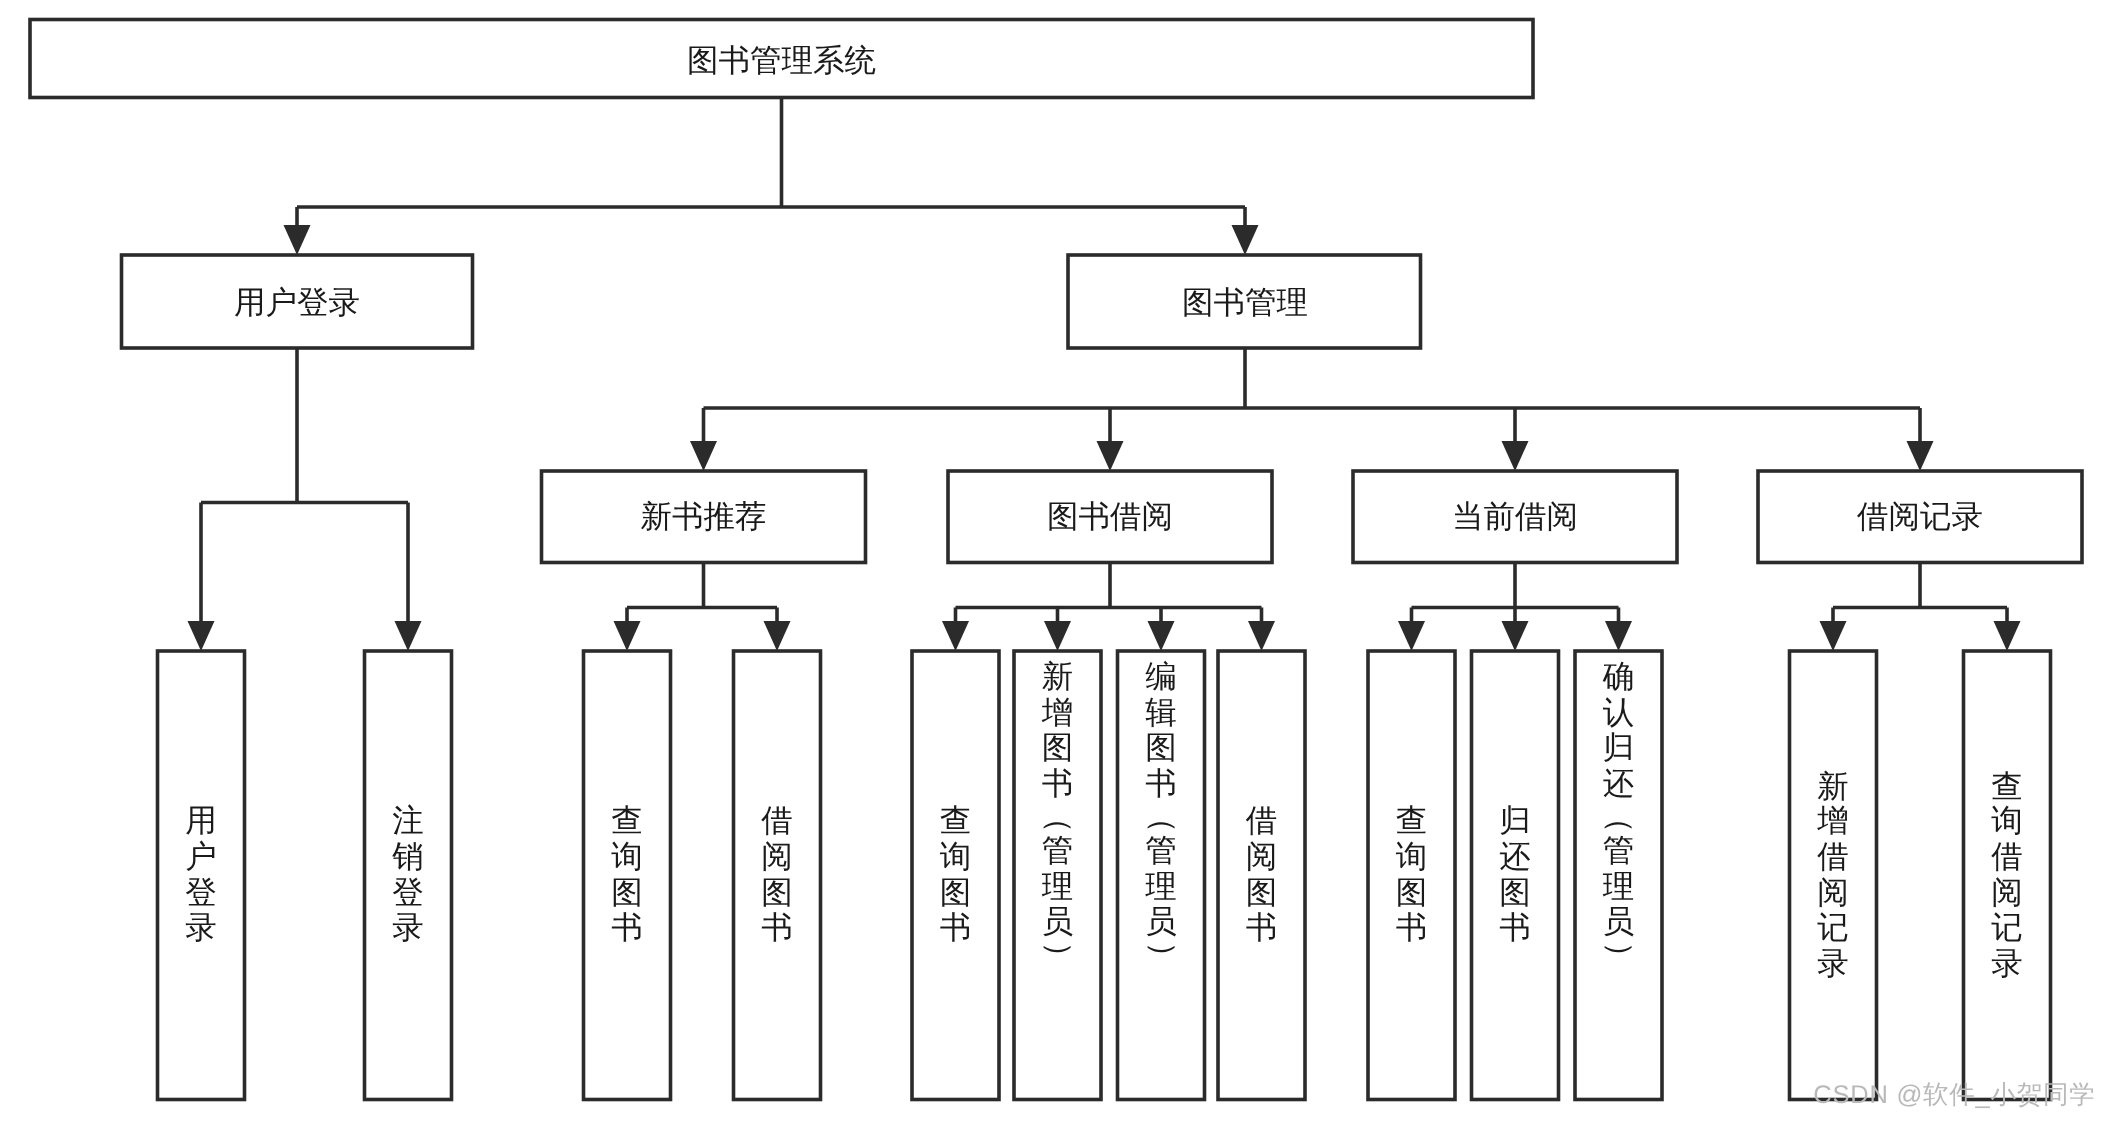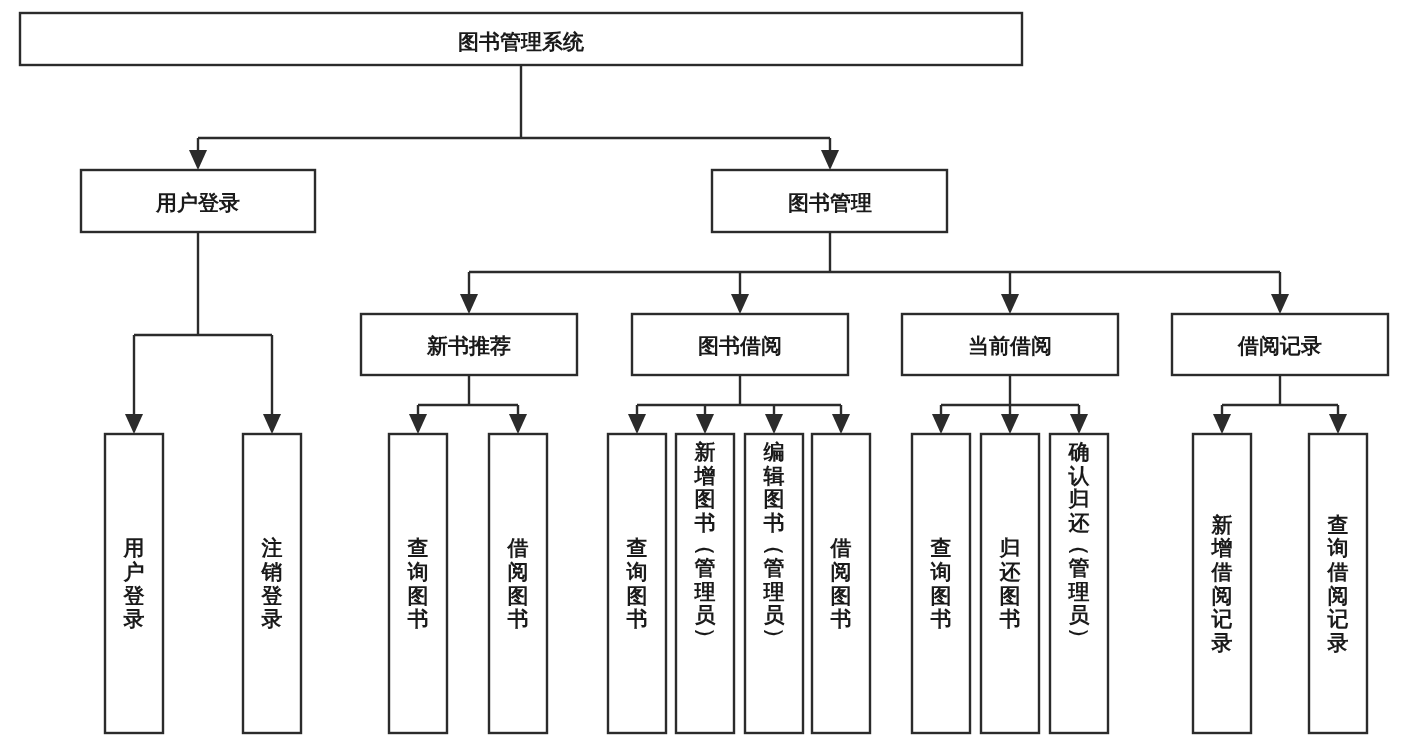--- a/index.html
+++ b/index.html
@@ -9,21 +9,20 @@
   }
   body {
     font-family: "Liberation Sans", "DejaVu Sans", sans-serif;
   }
   #diagram-root {
     position: relative;
     width: 1405px;
     height: 747px;
     background: #ffffff;
     overflow: hidden;
-    font-weight: bold;
   }
   svg#tree-svg {
     position: absolute;
     left: 0;
     top: 0;
     width: 1405px;
     height: 747px;
   }
   .node-box {
     fill: #ffffff;
@@ -294,14 +293,15 @@
 
   <div class="vertical-text-wrap" style="left:1309px; top:434px; width:58px; height:299px;">
       <span class="char">查</span>
       <span class="char">询</span>
       <span class="char">借</span>
       <span class="char">阅</span>
       <span class="char">记</span>
       <span class="char">录</span>
     </div>
 
+  <div id="watermark">CSDN @软件_小贺同学</div>
 
 </div>
 
 </body></html>

